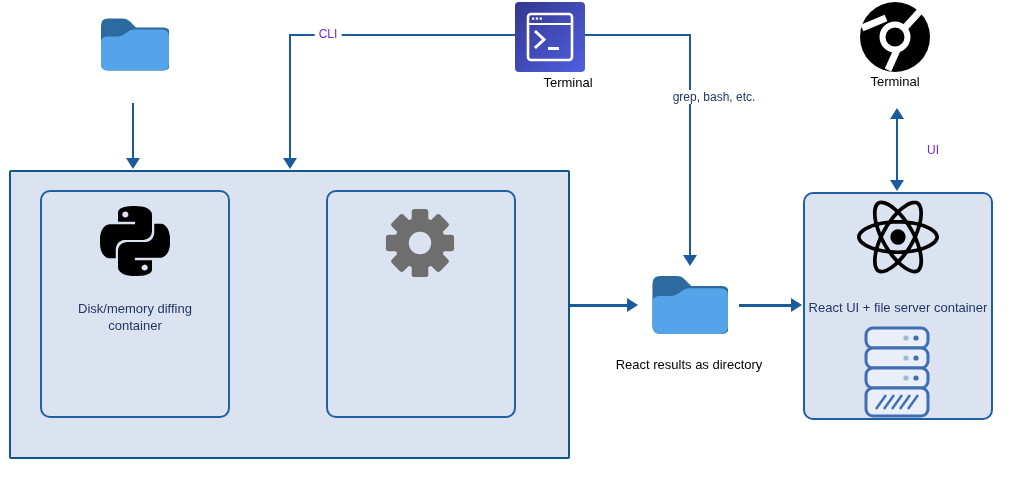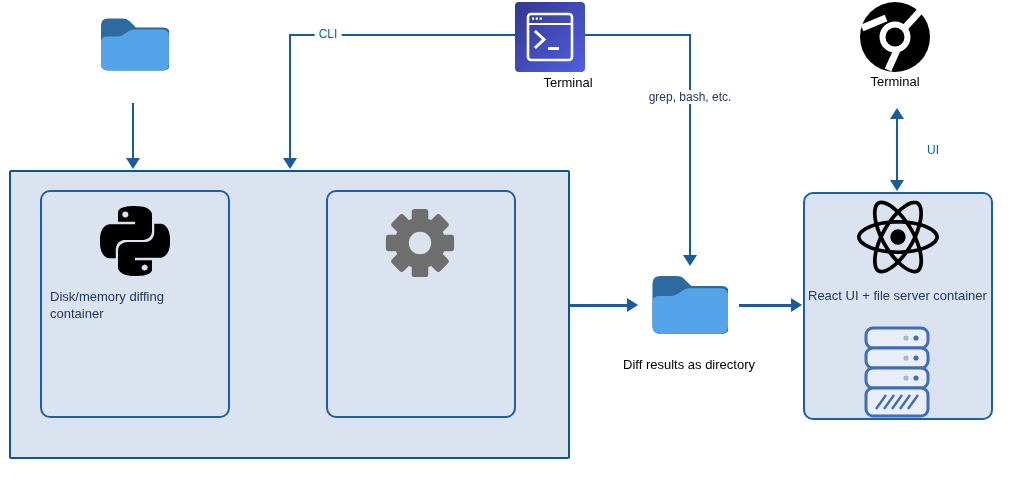--- a/index.html
+++ b/index.html
@@ -44,28 +44,29 @@
   .react-box{
     position:absolute;left:803px;top:192px;width:186px;height:224px;
     background:var(--box-fill);border:2px solid var(--inner-border);border-radius:10px;
   }
   
   .node-label{
     position:absolute;text-align:center;color:#000;font-size:13px;line-height:1.25;
     transform:translateX(-50%);
   }
   .box-label{
-    position:absolute;color:var(--navy-text);font-size:13px;line-height:1.3;
+    position:absolute;text-align:center;color:var(--navy-text);font-size:13px;line-height:1.3;
     transform:translateX(-50%);
+    margin-top:12px;
   }
   .edge-label{
-    position:absolute;background:#ffffff;color:#0369a1;font-size:12px;line-height:14px;
+    position:absolute;background:#ffffff;color:#6d28d9;font-size:12px;line-height:14px;
     padding:0 4px;transform:translateX(-50%);white-space:nowrap;
   }
-  .edge-label.navy{color:var(--navy-text);}
+  .edge-label.navy{color:var(--navy-text);margin-left:24px;}
 </style>
 </head>
 <body>
 
 <div id="canvas">
 
   <div class="outer-box"></div>
 
   <div class="inner-box" style="left:40px;"></div>
 
@@ -142,21 +143,21 @@
       <rect x="-8.5" y="-35" width="17" height="70" rx="3" transform="rotate(135)"></rect>
       <circle cx="0" cy="0" r="26"></circle>
     </g>
     <circle cx="0" cy="0" r="11.5" style="fill:var(--box-fill)"></circle>
   </svg>
 
   <svg class="abs" style="left:648px;top:270px;" width="80" height="70" viewBox="0 0 72 62">
     <path style="fill:var(--folder-dark)" d="M4 50 V12 q0-7 7-7 h15 q4 0 7 3 l6 6 h27 q7 0 7 7 v29 q0 7-7 7 H11 q-7 0-7-7 z"></path>
     <path style="fill:var(--folder-light)" d="M11 57 q-7 0 -7 -7 V29 q0-6 6-6 h10 c8 0 10-7 18-7 h27 q7 0 7 7 v27 q0 7-7 7 z"></path>
   </svg>
-  <div class="node-label" style="left:689px;top:357px;width:180px;">Diff results as directory</div>
+  <div class="node-label" style="left:689px;top:357px;width:180px;">React results as directory</div>
 
   <div class="react-box"></div>
   <svg class="abs" style="left:853px;top:196px;" width="90" height="82" viewBox="0 0 24 24">
     <path style="fill:var(--icon-black)" d="M14.23 12.004a2.236 2.236 0 0 1-2.235 2.236 2.236 2.236 0 0 1-2.236-2.236 2.236 2.236 0 0 1 2.235-2.236 2.236 2.236 0 0 1 2.236 2.236zm2.648-10.69c-1.346 0-3.107.96-4.888 2.622-1.78-1.653-3.542-2.602-4.887-2.602-.41 0-.783.093-1.106.278-1.375.793-1.683 3.264-.973 6.365C1.98 8.917 0 10.42 0 12.004c0 1.59 1.99 3.097 5.043 4.03-.704 3.113-.39 5.588.988 6.38.32.187.69.275 1.102.275 1.345 0 3.107-.96 4.888-2.624 1.78 1.654 3.542 2.603 4.887 2.603.41 0 .783-.09 1.106-.275 1.374-.792 1.683-3.263.973-6.365C22.02 15.096 24 13.59 24 12.004c0-1.59-1.99-3.097-5.043-4.032.704-3.11.39-5.587-.988-6.38-.318-.184-.688-.277-1.092-.278zm-.005 1.09v.006c.225 0 .406.044.558.127.666.382.955 1.835.73 3.704-.054.46-.142.945-.25 1.44-.96-.236-2.006-.417-3.107-.534-.66-.905-1.345-1.727-2.035-2.447 1.592-1.48 3.087-2.292 4.105-2.295zm-9.77.02c1.012 0 2.514.808 4.11 2.28-.686.72-1.37 1.537-2.02 2.442-1.107.117-2.154.298-3.113.538-.112-.49-.195-.964-.254-1.42-.23-1.868.054-3.32.714-3.707.19-.09.4-.127.563-.132zm4.882 3.05c.455.468.91.992 1.36 1.564-.44-.02-.89-.034-1.345-.034-.46 0-.915.01-1.36.034.44-.572.895-1.096 1.345-1.565zM12 8.1c.74 0 1.477.034 2.202.093.406.582.802 1.203 1.183 1.86.372.64.71 1.29 1.018 1.946-.308.655-.646 1.31-1.013 1.95-.38.66-.773 1.288-1.18 1.87-.728.063-1.466.098-2.21.098-.74 0-1.477-.035-2.202-.093-.406-.582-.802-1.204-1.183-1.86-.372-.64-.71-1.29-1.018-1.946.303-.657.646-1.313 1.013-1.954.38-.66.773-1.286 1.18-1.868.728-.064 1.466-.098 2.21-.098zm-3.635.254c-.24.377-.48.763-.704 1.16-.225.39-.435.782-.635 1.174-.265-.656-.49-1.31-.676-1.947.64-.15 1.315-.283 2.015-.386zm7.26 0c.695.103 1.365.23 2.006.387-.18.632-.405 1.282-.66 1.933-.2-.39-.41-.783-.64-1.174-.225-.392-.465-.774-.705-1.146zm3.063.675c.484.15.944.317 1.375.498 1.732.74 2.852 1.708 2.852 2.476-.005.768-1.125 1.74-2.857 2.475-.42.18-.88.342-1.355.493-.28-.958-.646-1.956-1.1-2.98.45-1.017.81-2.01 1.085-2.964zm-13.395.004c.278.96.645 1.957 1.1 2.98-.45 1.017-.812 2.01-1.086 2.964-.484-.15-.944-.318-1.37-.5-1.732-.737-2.852-1.706-2.852-2.474 0-.768 1.12-1.742 2.852-2.476.42-.18.88-.342 1.356-.494zm11.678 4.28c.265.657.49 1.312.676 1.948-.64.157-1.316.29-2.016.39.24-.375.48-.762.705-1.158.225-.39.435-.788.636-1.18zm-9.945.02c.2.392.41.783.64 1.175.23.39.465.772.705 1.143-.695-.102-1.365-.23-2.006-.386.18-.63.406-1.282.66-1.933zM17.92 16.32c.112.493.2.968.254 1.423.23 1.868-.054 3.32-.714 3.708-.147.09-.338.128-.563.128-1.012 0-2.514-.807-4.11-2.28.686-.72 1.37-1.536 2.02-2.44 1.107-.118 2.154-.3 3.113-.54zm-11.83.01c.96.234 2.006.415 3.107.532.66.905 1.345 1.727 2.035 2.446-1.595 1.483-3.092 2.295-4.11 2.295-.22-.005-.406-.05-.553-.132-.666-.38-.955-1.834-.73-3.703.054-.46.142-.944.25-1.438zm4.56.64c.44.02.89.034 1.345.034.46 0 .915-.01 1.36-.034-.44.572-.895 1.095-1.345 1.565-.455-.47-.91-.993-1.36-1.565z"></path>
   </svg>
   <div class="box-label" style="left:898px;top:288px;width:180px;">React UI + file server container</div>
   <svg class="abs" style="left:862px;top:326px;" width="72" height="92" viewBox="0 0 70 92">
     <g style="fill:var(--server-fill);stroke:var(--server-stroke)" stroke-width="3">
       <rect x="3" y="2" width="62" height="20" rx="7"></rect>
       <rect x="3" y="22" width="62" height="20" rx="7"></rect>

